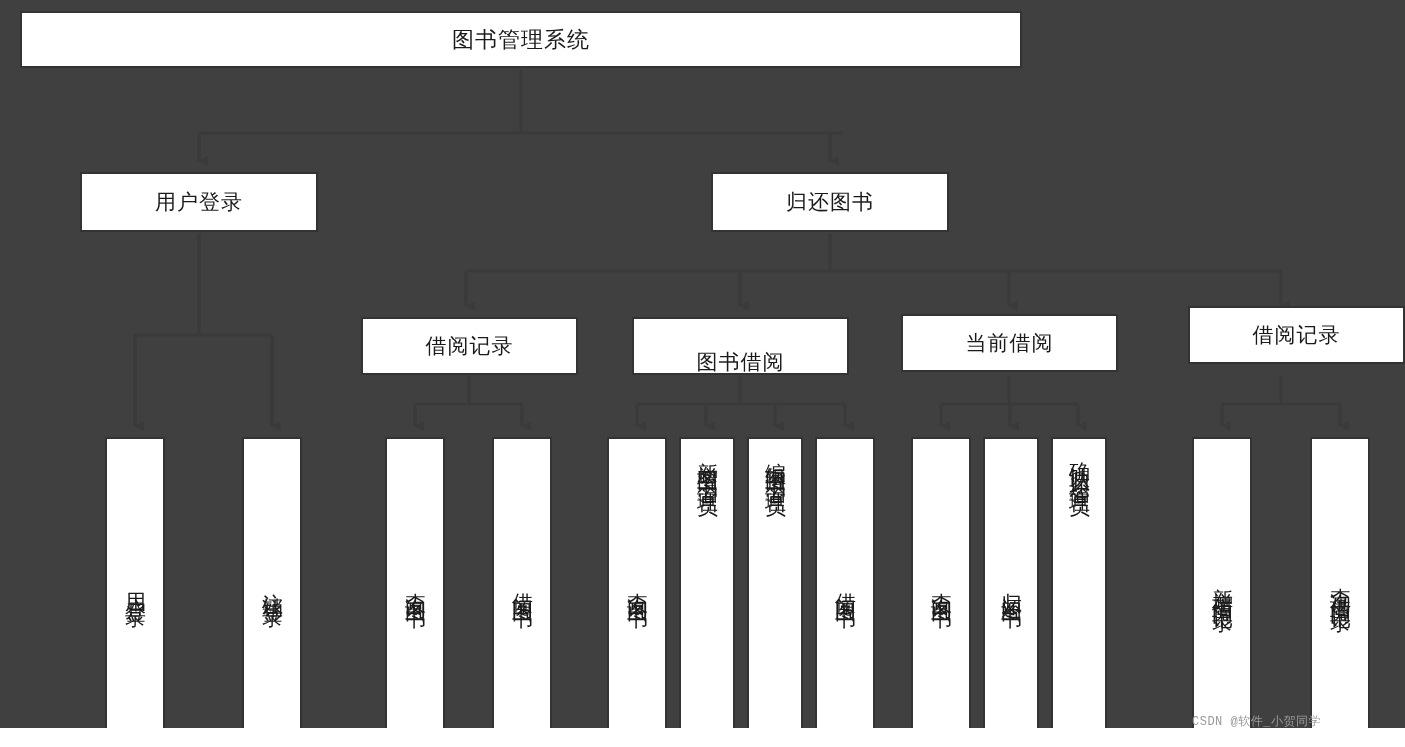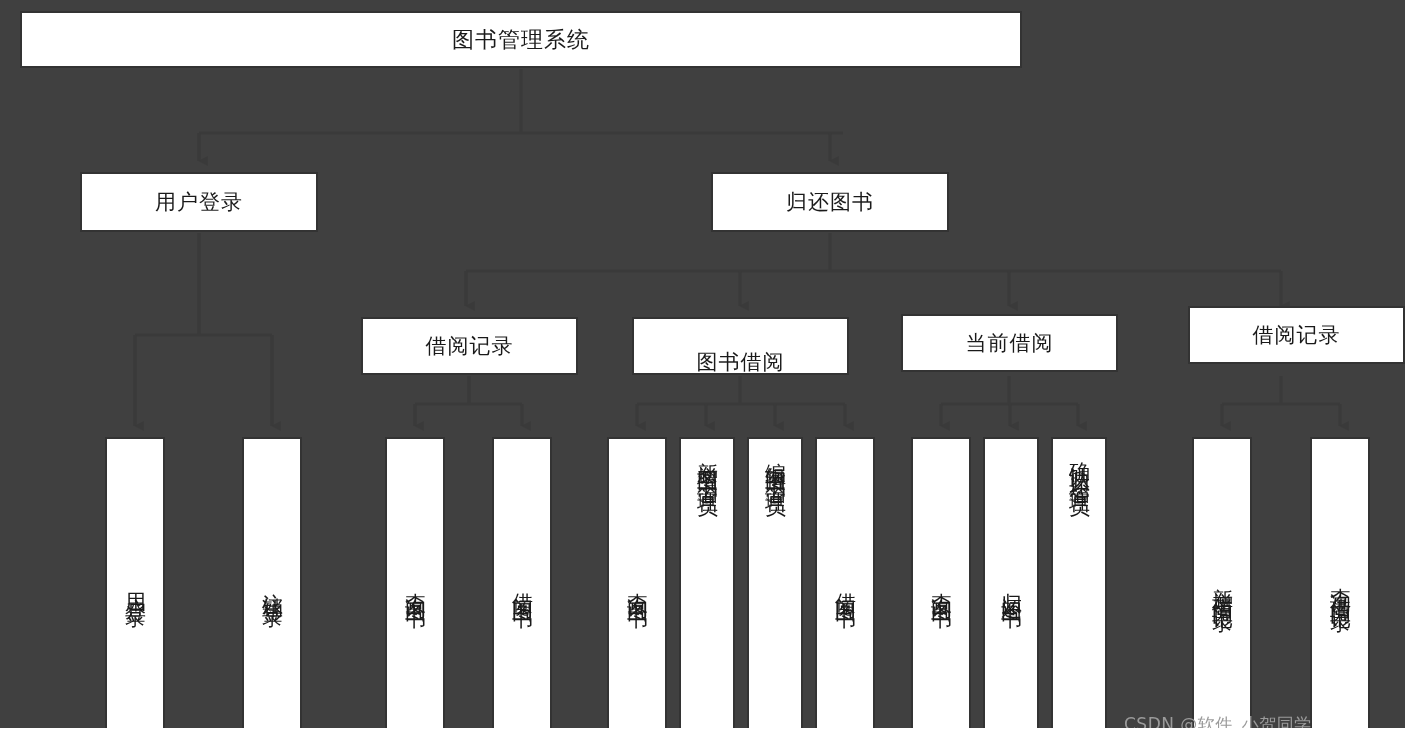--- a/index.html
+++ b/index.html
@@ -63,27 +63,28 @@
     letter-spacing: 5px;
     line-height: 1;
     white-space: nowrap;
   }
   .node.vert.center-text {
     align-items: center;
     padding-top: 0;
   }
   .watermark {
     position: absolute;
-    left: 1124px;
+    left: 1192px;
     top: 713px;
-    font-size: 17px;
+    font-size: 12px;
     color: #9a9a9a;
     white-space: nowrap;
     letter-spacing: 0.5px;
     pointer-events: none;
+    font-family: Liberation Mono, monospace;
   }
 </style>
 </head>
 <body>
 
 <div id="diagram-root">
 
   <svg id="diagram-svg" viewBox="0 0 1405 747">
     <defs>
       <marker id="arrow" markerWidth="12" markerHeight="12" refX="5.2" refY="9.2" orient="auto" markerUnits="userSpaceOnUse">

